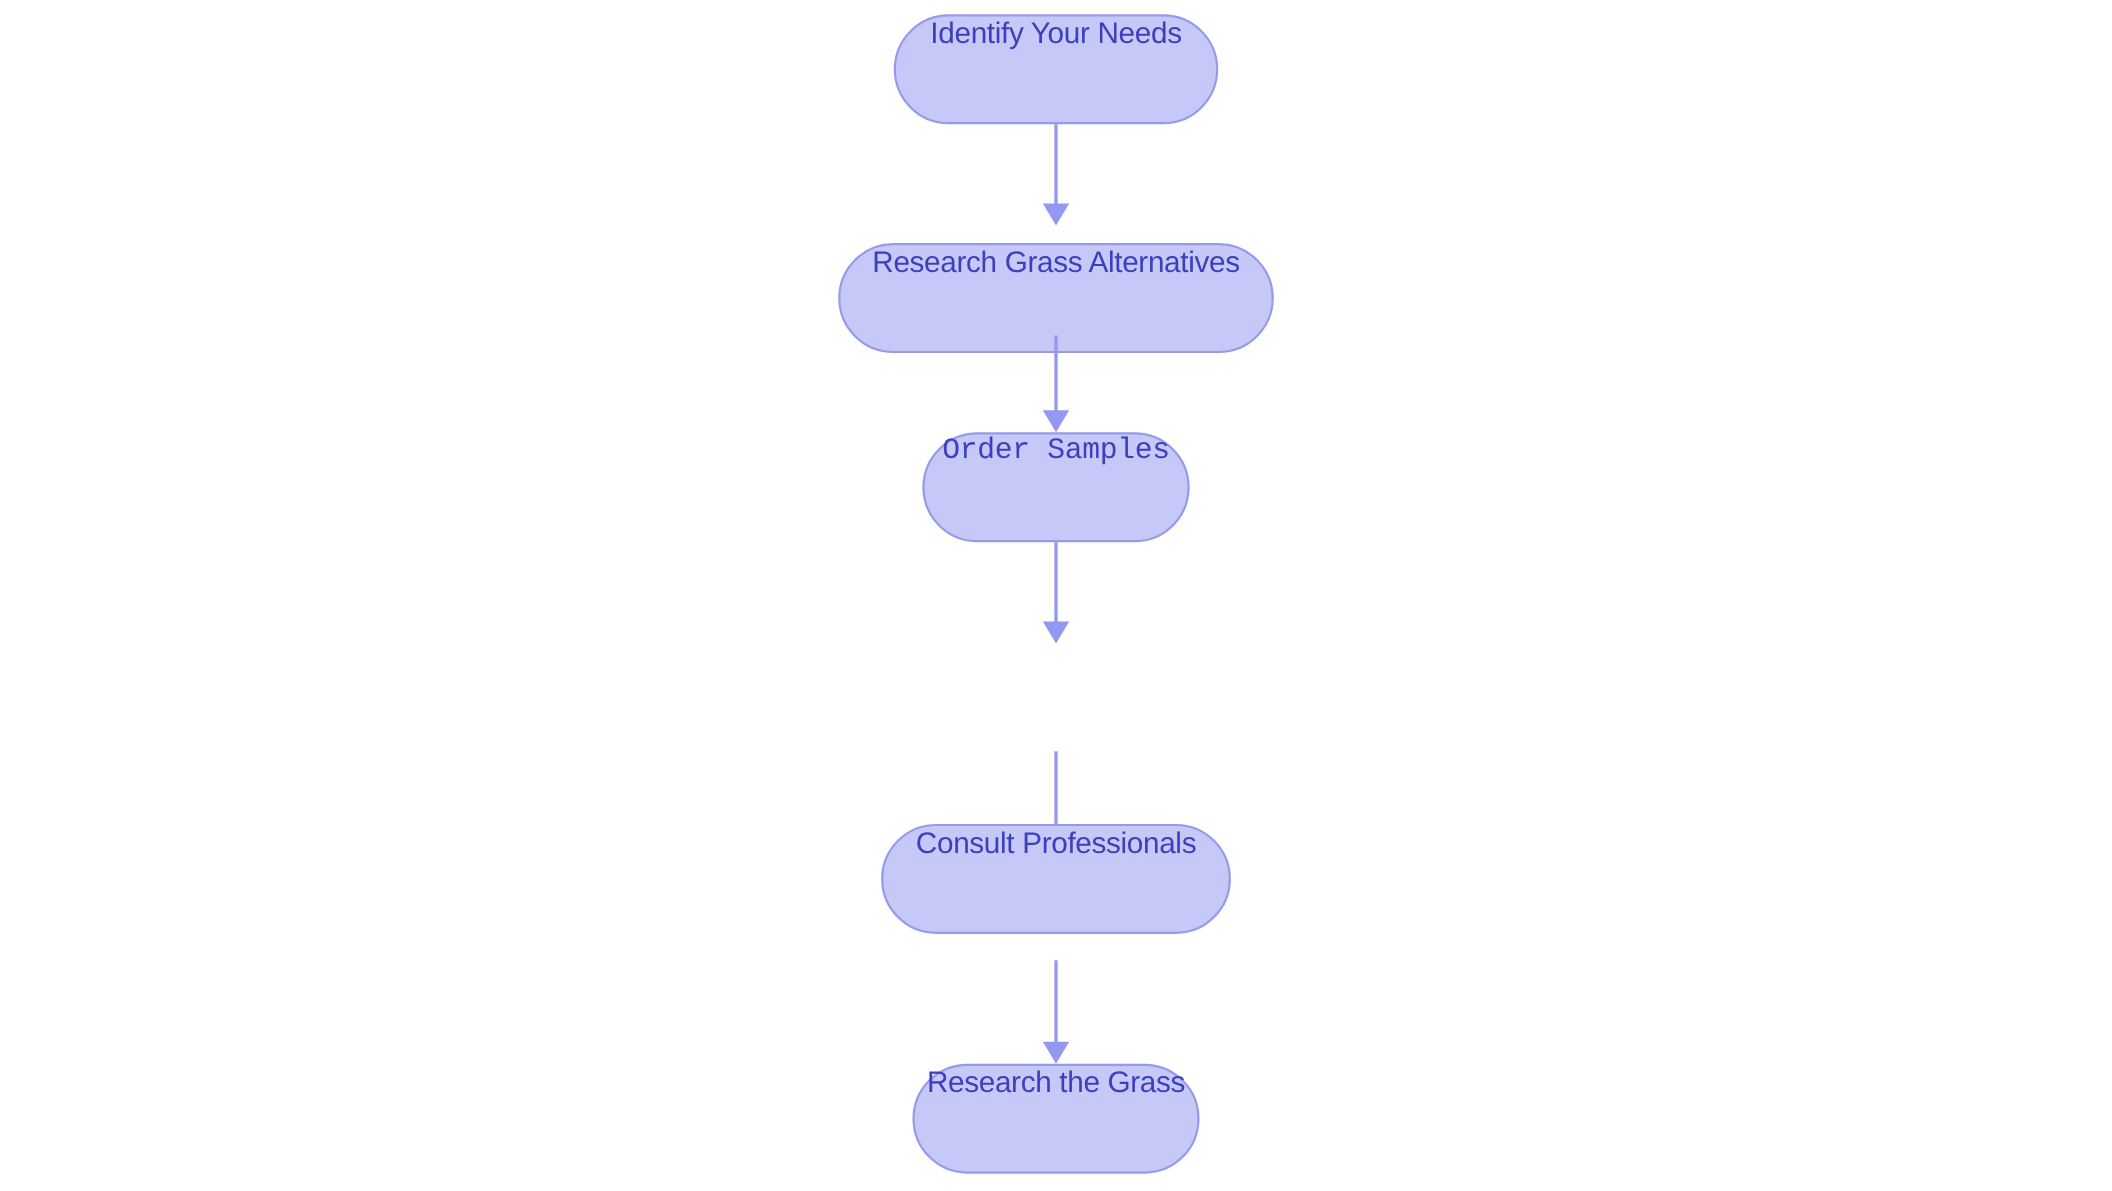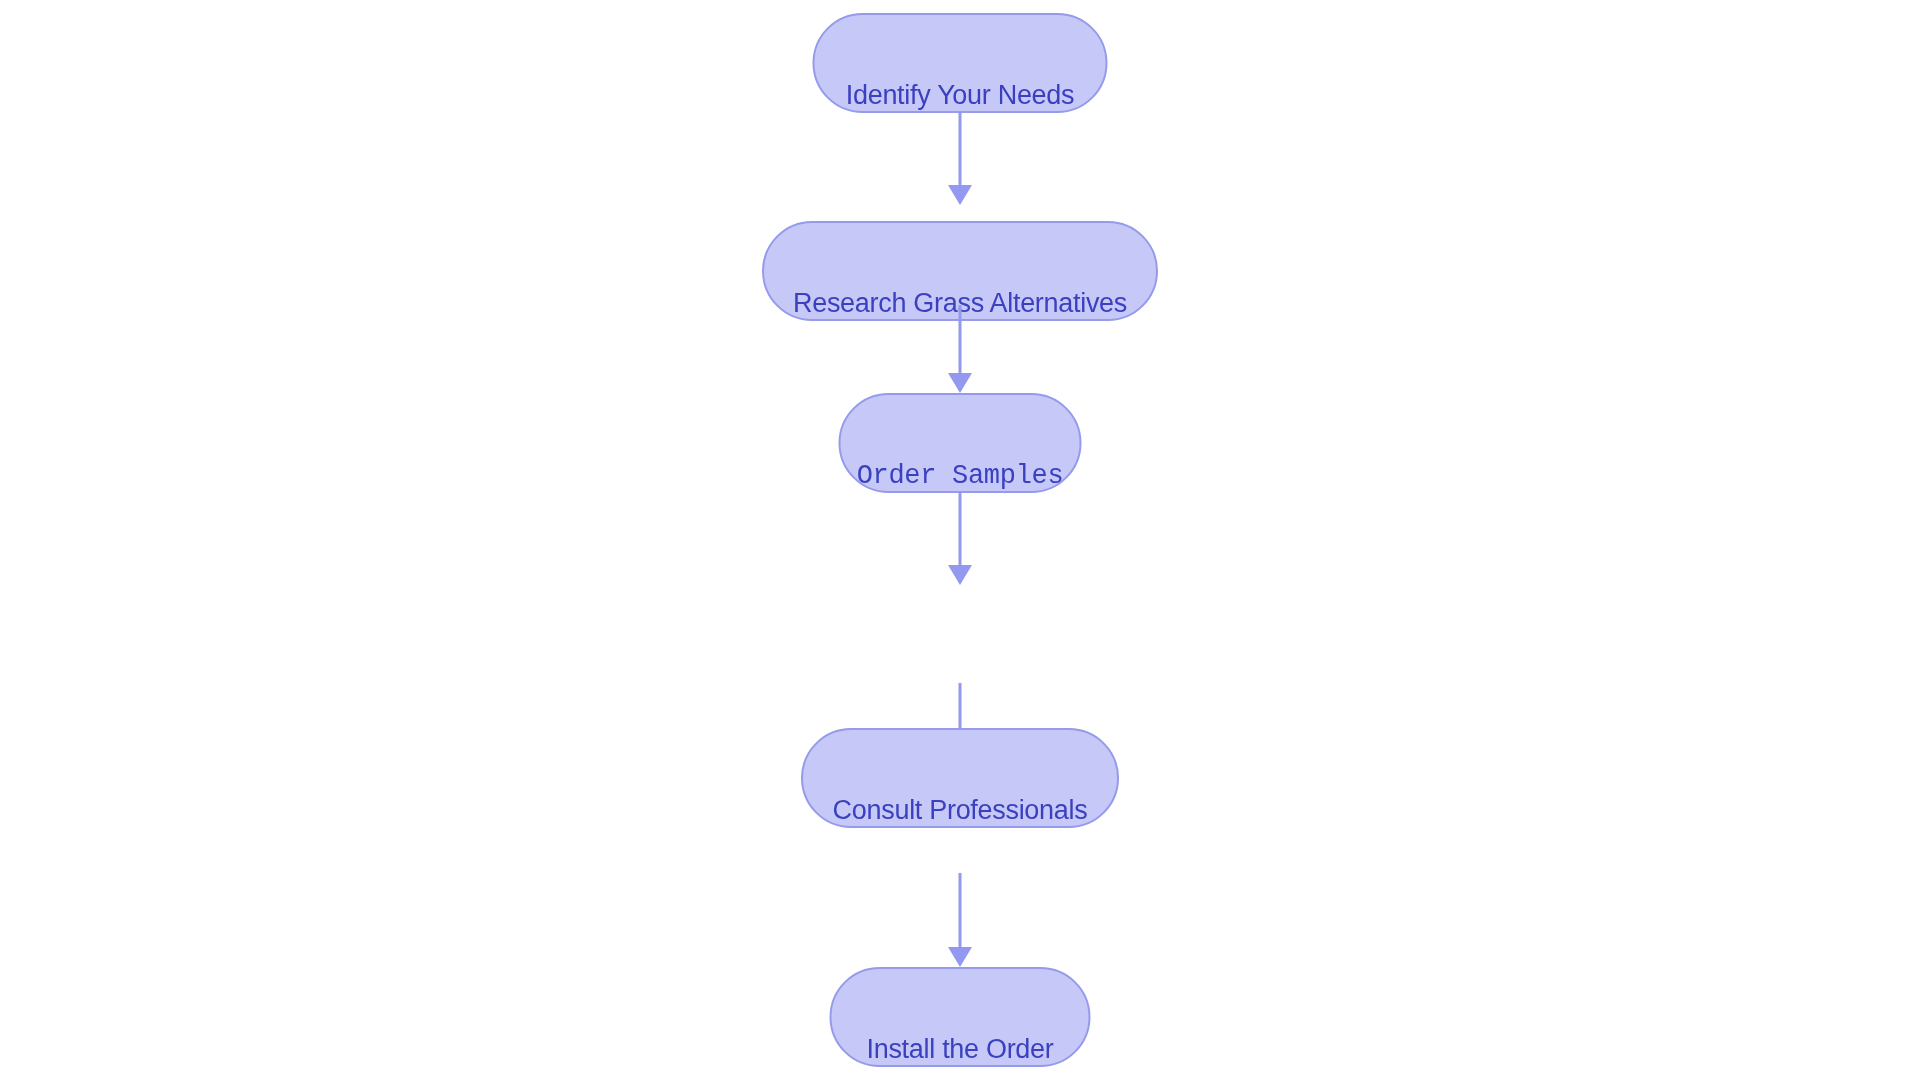--- a/index.html
+++ b/index.html
@@ -22,36 +22,36 @@
   }
   .flow-node {
     position: absolute;
     left: 50%;
     transform: translateX(-50%);
     height: 100px;
     border-radius: 50px;
     background: var(--node-fill);
     border: 2px solid var(--node-border);
     display: flex;
-    align-items: flex-end;
+    align-items: flex-start;
     justify-content: center;
   }
   .flow-node .node-label {
     color: var(--node-text);
     font-size: 27px;
     letter-spacing: -0.3px;
     white-space: nowrap;
     font-weight: 400;
   }
   
   .n1 { top: 13px;  width: 295px; }
   .n2 { top: 205px; width: 396px; margin-top: 16px; }
   .n3 { top: 393px; width: 243px; font-family: Liberation Mono, monospace; }
   .n4 { top: 585px; width: 280px; }
-  .n5 { top: 728px; width: 318px; }
+  .n5 { top: 749px; width: 318px; }
   .n6 { top: 967px; width: 261px; }
 
   .flow-arrow {
     position: absolute;
     left: 50%;
     transform: translateX(-50%);
     width: 28px;
   }
   .a1 { top: 113px; height: 92px; }
   .a2 { top: 305px; height: 88px; }
@@ -121,16 +121,16 @@
   <div class="flow-node n5">
     <span class="node-label">Consult Professionals</span>
   </div>
 
   <div class="flow-arrow a5">
     <div class="arrow-shaft"></div>
     <div class="arrow-head"></div>
   </div>
 
   <div class="flow-node n6">
-    <span class="node-label">Install the Order</span>
+    <span class="node-label">Research the Grass</span>
   </div>
 
 </div>
 
 </body></html>

